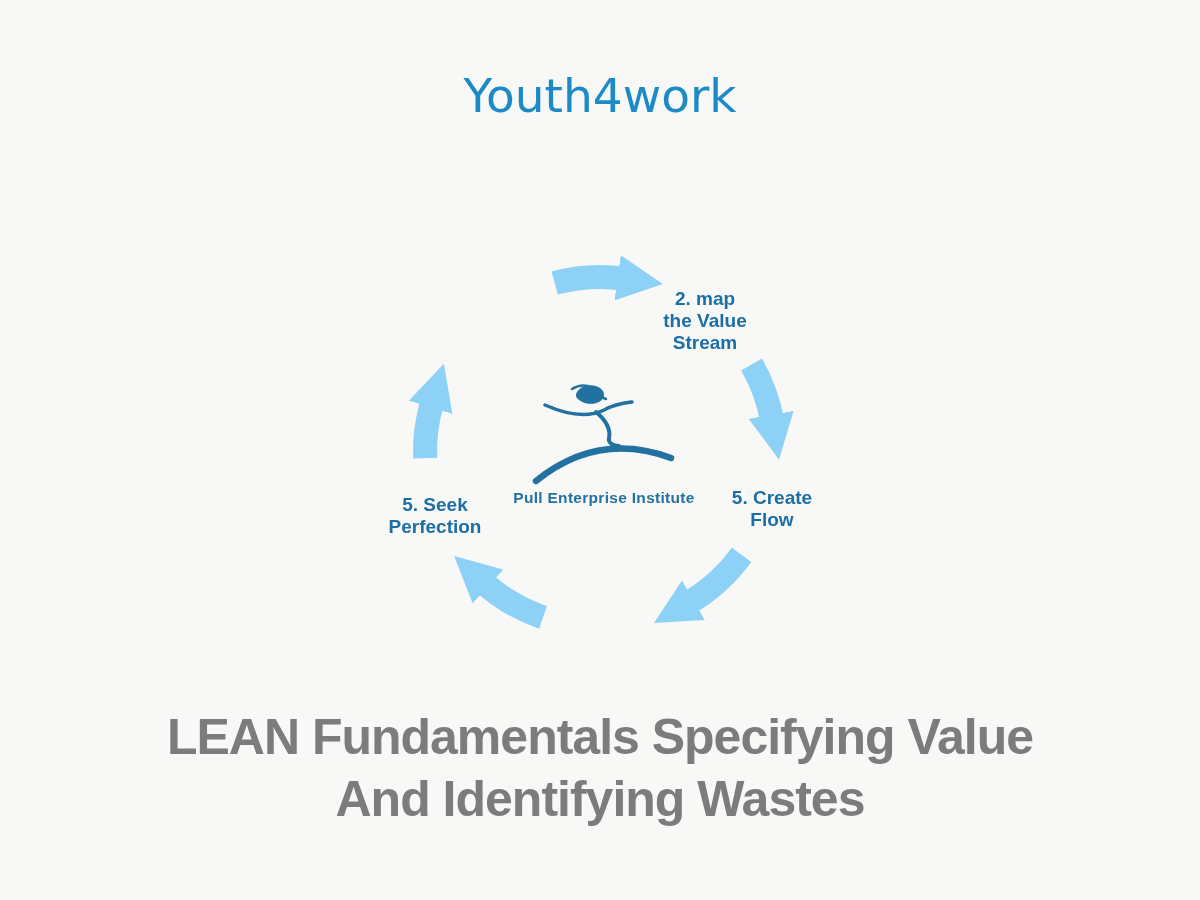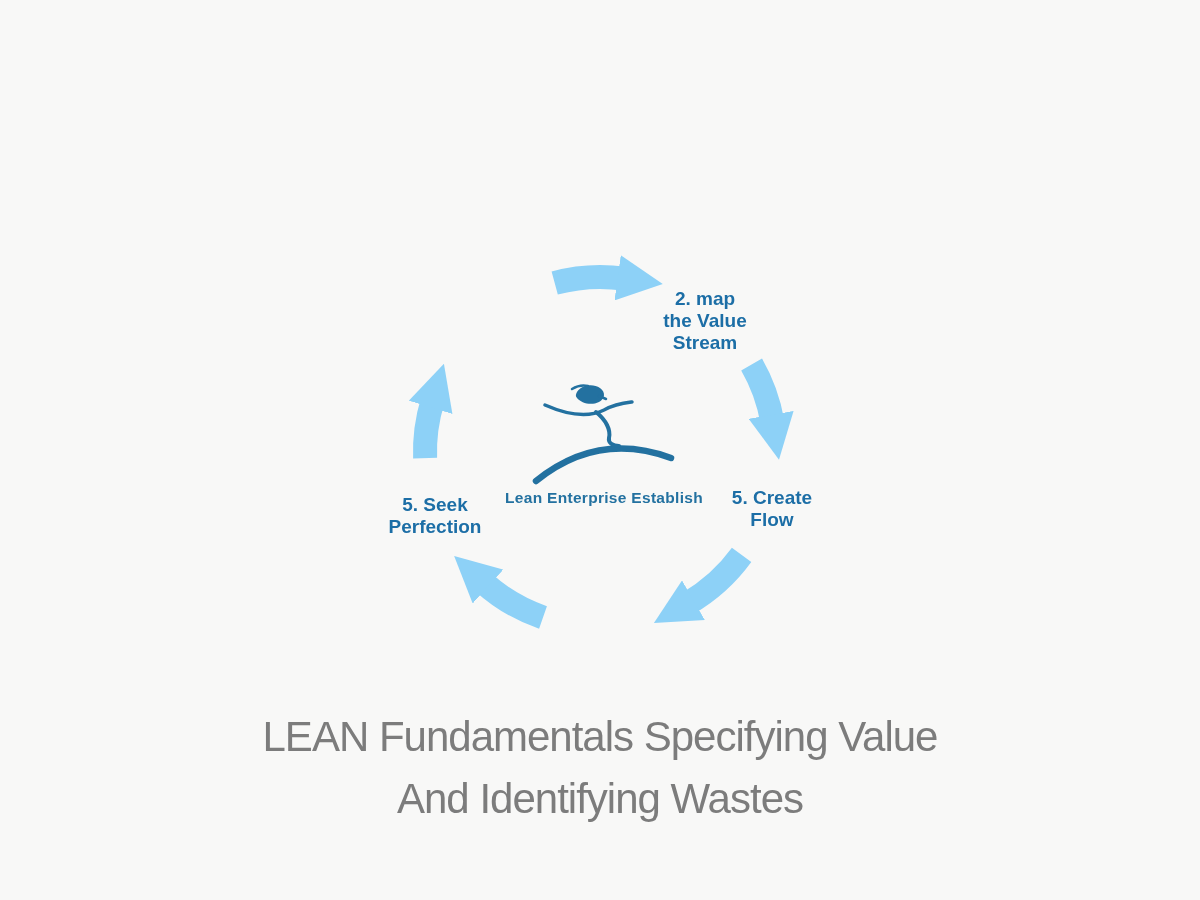--- a/index.html
+++ b/index.html
@@ -55,33 +55,34 @@
     letter-spacing: 0.3px;
     color: #2371a0;
     white-space: nowrap;
   }
   .footer-heading {
     position: absolute;
     top: 706px;
     left: 0;
     width: 100%;
     text-align: center;
-    font-size: 42px;
-    font-weight: 400;
+    font-size: 50px;
+    font-weight: 700;
     line-height: 62px;
     letter-spacing: -1px;
     color: #7c7c7c;
     white-space: pre-line;
   }
 </style>
 </head>
 <body>
 
 <div class="page">
 
+  <div class="page-title">Youth4work</div>
 
   <svg class="diagram-svg" viewBox="0 0 1200 900" xmlns="http://www.w3.org/2000/svg">
     <defs>
       <marker id="ah" viewBox="0 0 10 10" refX="1.5" refY="5" markerWidth="1.9" markerHeight="1.9" orient="auto">
         <path d="M0 0 L10 5 L0 10 Z" fill="#8dd1f7"></path>
       </marker>
     </defs>
 
     <g fill="none" stroke="#8dd1f7" stroke-width="24">
       <path d="M 554.7 283.0 A 175 175 0 0 1 624.4 278.7" marker-end="url(#ah)"></path>
@@ -106,18 +107,18 @@
   </svg>
 
   <div class="step-label step-2">2. map
 the Value
 Stream</div>
   <div class="step-label step-3">5. Create
 Flow</div>
   <div class="step-label step-5">5. Seek
 Perfection</div>
 
-  <div class="logo-text">Lean Enterprise Establish</div>
+  <div class="logo-text">Pull Enterprise Institute</div>
 
   <div class="footer-heading">LEAN Fundamentals Specifying Value
 And Identifying Wastes</div>
 
 </div>
 
 </body></html>

